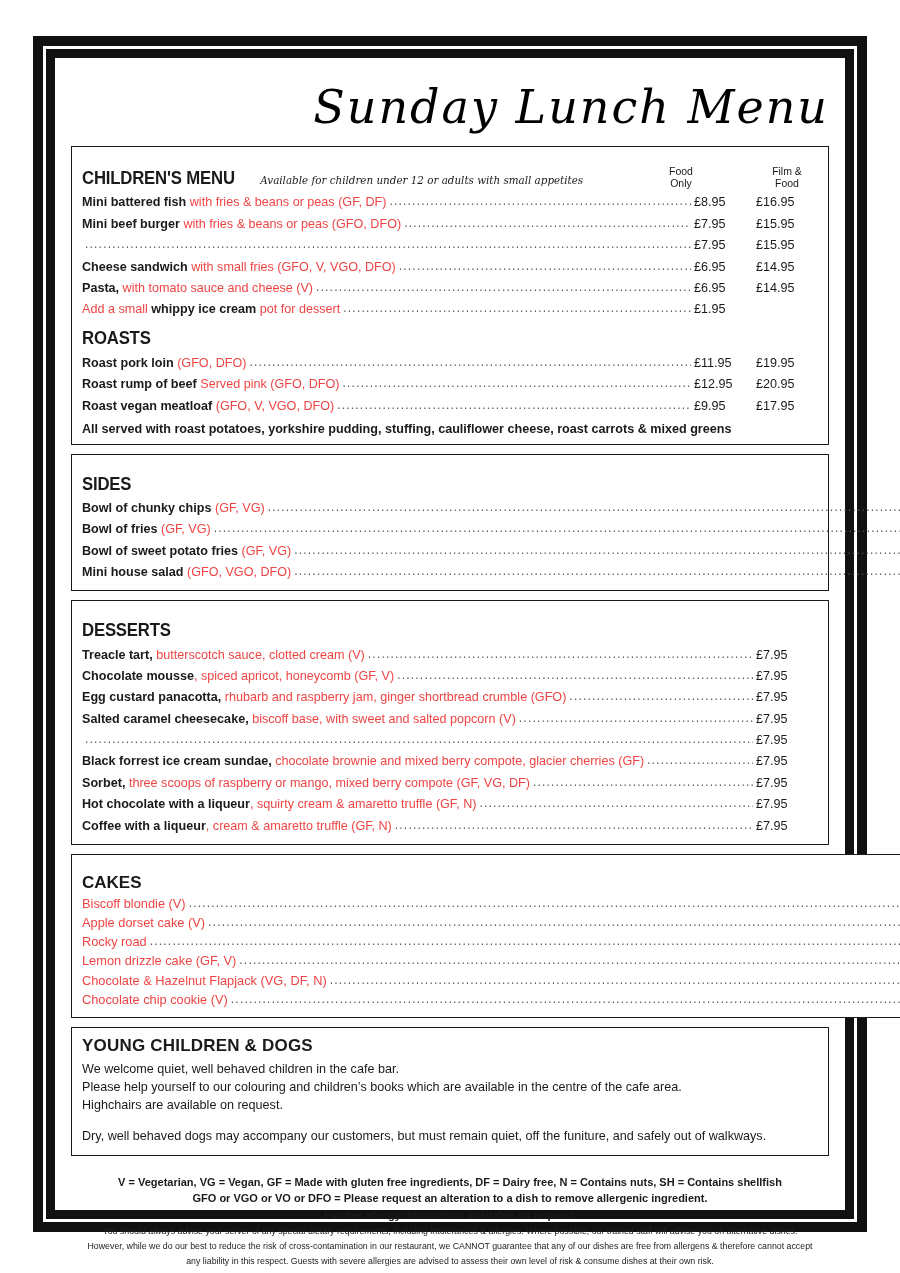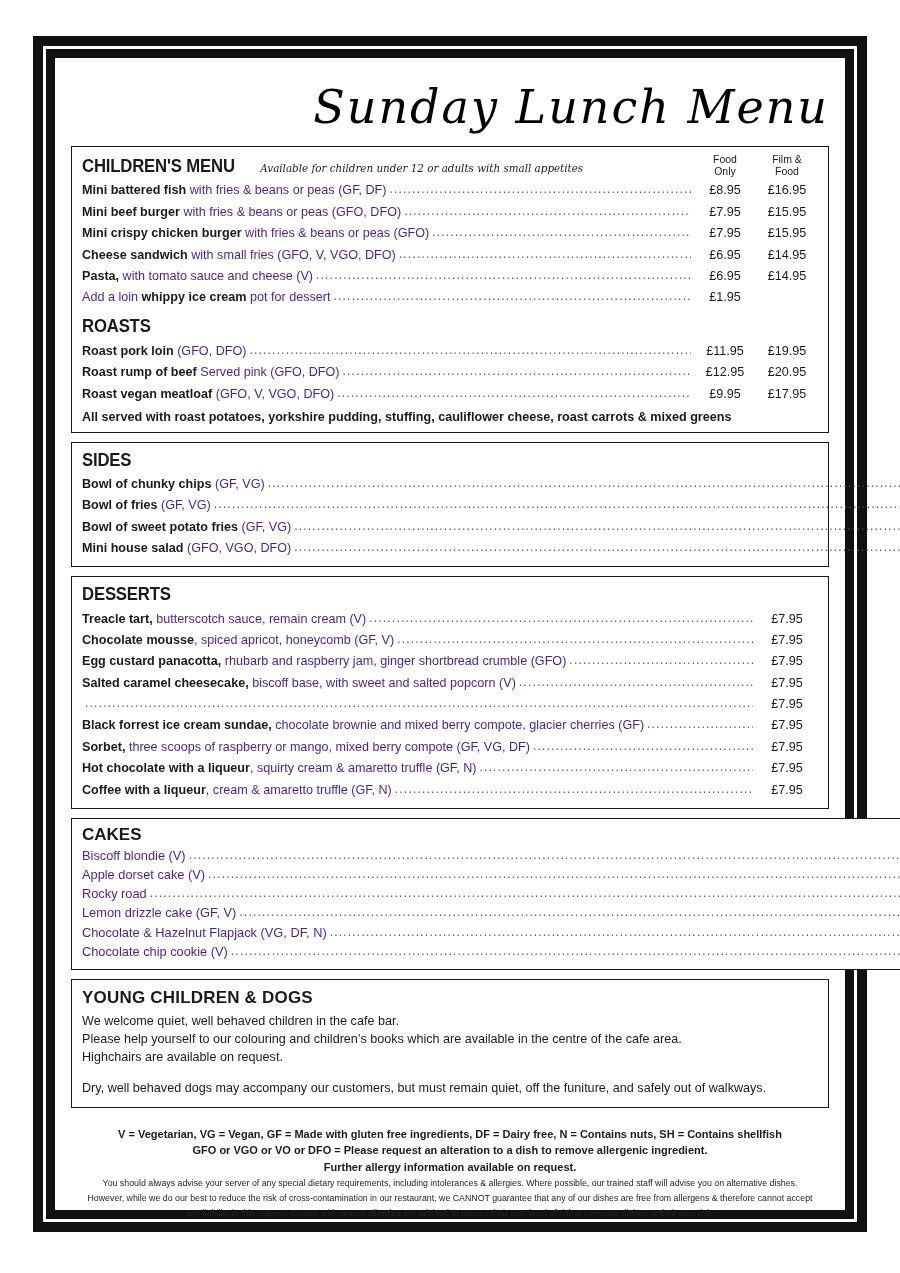--- a/index.html
+++ b/index.html
@@ -47,21 +47,21 @@
     font-size: 46px;
     letter-spacing: 2px;
     line-height: 1.0;
     padding: 14px 0 16px 0;
     color: #000;
   }
 
   
   .box {
     border: 1.6px solid #1a1a1a;
-    padding: 6px 10px 7px 10px;
+    padding: 18px 10px 7px 10px;
     margin-bottom: 9px;
     background: #fff;
   }
   .cond {
     font-family: "Liberation Sans Narrow", "Liberation Sans", sans-serif;
     font-stretch: condensed;
   }
 
   
   .sec-head {
@@ -76,21 +76,21 @@
   .head-row { display: flex; align-items: flex-end; }
   .head-row .sec-head { flex: 0 0 auto; }
   .subtitle {
     font-family: "DejaVu Serif", serif;
     font-style: italic;
     font-size: 11.5px;
     margin-left: 14px;
     padding-bottom: 5px;
     flex: 1 1 auto;
   }
-  .col-heads { display: flex; flex: 0 0 auto; padding-bottom: 3px; }
+  .col-heads { display: flex; flex: 0 0 auto; padding-bottom: 3px; gap: 44px; }
   .col-head {
     width: 62px;
     text-align: center;
     font-size: 10.5px;
     line-height: 1.15;
     font-family: "Liberation Sans", sans-serif;
   }
 
   
   .row {
@@ -107,26 +107,25 @@
     white-space: nowrap;
     font-size: 12px;
     letter-spacing: 1.2px;
     color: #555;
     margin: 0 3px;
     position: relative;
     top: -1px;
   }
   .row .price {
     width: 62px;
-    text-align: center;
     flex: 0 0 auto;
     font-size: 12.6px;
   }
   .nm { font-weight: 700; }
-  .ds { font-weight: 400; color: #4c1d95; }
+  .ds { font-weight: 400; color: #ef4444; }
 
   .footnote-row {
     font-size: 12.6px;
     font-weight: 700;
     padding: 5px 0 1px 0;
   }
 
   
   .twocol { display: flex; gap: 26px; }
   .twocol > div { flex: 1 1 0; }
@@ -189,39 +188,38 @@
                 <div class="price">£8.95</div>
                 <div class="price">£16.95</div>
               </div>
               <div class="row">
                 <div class="txt"><span class="nm">Mini beef burger</span><span class="ds"> with fries &amp; beans or peas (GFO, DFO)</span></div>
                 <div class="dots">................................................................................................................................................................................................................................................................................................................................................................................................................</div>
                 <div class="price">£7.95</div>
                 <div class="price">£15.95</div>
               </div>
               <div class="row">
-                <div class="txt"><span class="nm">Mini crispy chicken burger</span><span class="ds"> with fries &amp; beans or peas (GFO)</span></div>
                 <div class="dots">................................................................................................................................................................................................................................................................................................................................................................................................................</div>
                 <div class="price">£7.95</div>
                 <div class="price">£15.95</div>
               </div>
               <div class="row">
                 <div class="txt"><span class="nm">Cheese sandwich</span><span class="ds"> with small fries (GFO, V, VGO, DFO)</span></div>
                 <div class="dots">................................................................................................................................................................................................................................................................................................................................................................................................................</div>
                 <div class="price">£6.95</div>
                 <div class="price">£14.95</div>
               </div>
               <div class="row">
                 <div class="txt"><span class="nm">Pasta,</span><span class="ds"> with tomato sauce and cheese (V)</span></div>
                 <div class="dots">................................................................................................................................................................................................................................................................................................................................................................................................................</div>
                 <div class="price">£6.95</div>
                 <div class="price">£14.95</div>
               </div>
               <div class="row">
-                <div class="txt"><span class="ds">Add a loin </span><span class="nm">whippy ice cream</span><span class="ds"> pot for dessert</span></div>
+                <div class="txt"><span class="ds">Add a small </span><span class="nm">whippy ice cream</span><span class="ds"> pot for dessert</span></div>
                 <div class="dots">................................................................................................................................................................................................................................................................................................................................................................................................................</div>
                 <div class="price">£1.95</div>
                 <div class="price"></div>
               </div>
             </div>
 
     <div class="sec-head" style="padding-top:8px">ROASTS</div>
     <div id="roasts-rows">
               <div class="row">
                 <div class="txt"><span class="nm">Roast pork loin</span><span class="ds"> (GFO, DFO)</span></div>
@@ -267,21 +265,21 @@
                 </div>
               </div>
 
     </div>
   </div>
 
   <div class="box cond">
     <div class="sec-head">DESSERTS</div>
     <div id="desserts-rows">
               <div class="row">
-                <div class="txt"><span class="nm">Treacle tart,</span><span class="ds"> butterscotch sauce, remain cream (V)</span></div>
+                <div class="txt"><span class="nm">Treacle tart,</span><span class="ds"> butterscotch sauce, clotted cream (V)</span></div>
                 <div class="dots">................................................................................................................................................................................................................................................................................................................................................................................................................</div>
                 <div class="price">£7.95</div>
               </div>
               <div class="row">
                 <div class="txt"><span class="nm">Chocolate mousse</span><span class="ds">, spiced apricot, honeycomb (GF, V)</span></div>
                 <div class="dots">................................................................................................................................................................................................................................................................................................................................................................................................................</div>
                 <div class="price">£7.95</div>
               </div>
               <div class="row">
                 <div class="txt"><span class="nm">Egg custard panacotta,</span><span class="ds"> rhubarb and raspberry jam, ginger shortbread crumble (GFO)</span></div>

